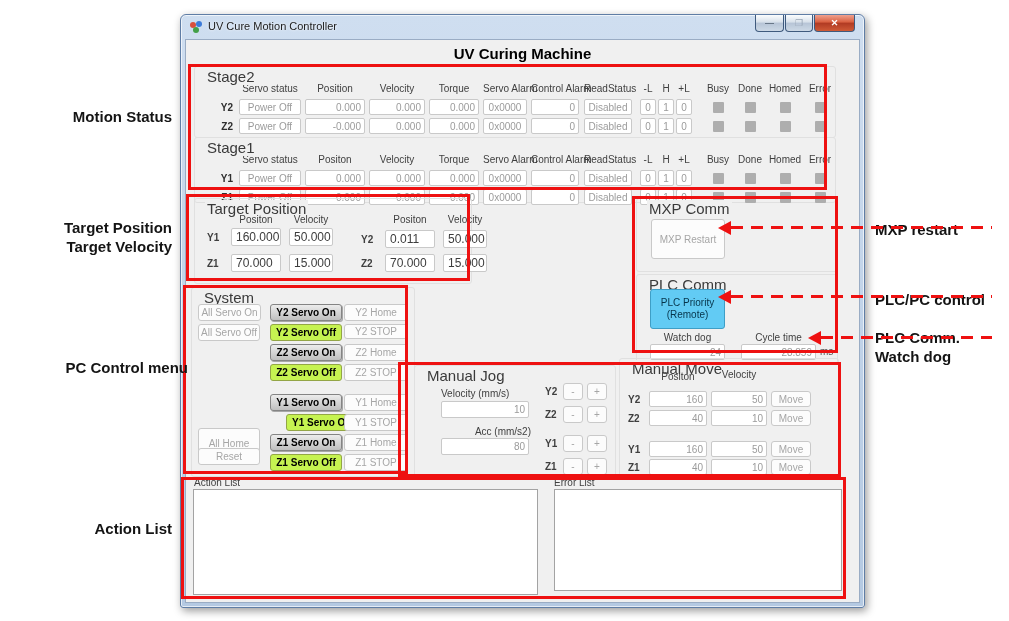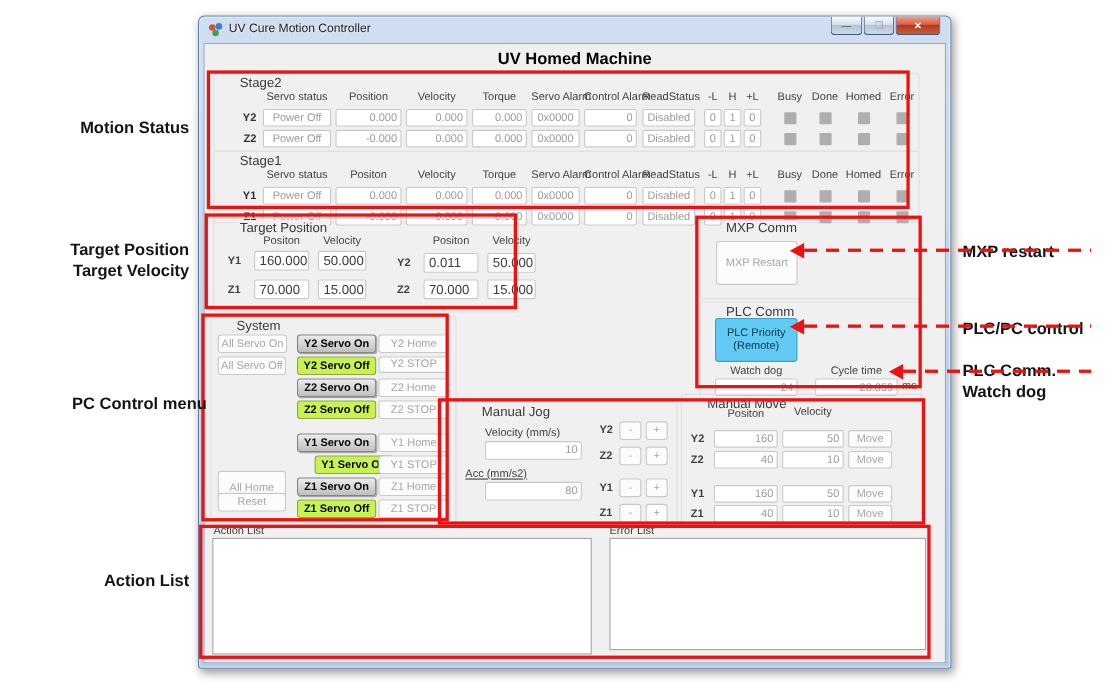--- a/index.html
+++ b/index.html
@@ -31,21 +31,21 @@
   .wbtn.close{width:41px;color:#fff;font-weight:bold;
         background:linear-gradient(#efa08e,#d95f3f 45%,#b03a23 50%,#cf5a36);}
   .client{position:absolute;left:4px;right:4px;top:24px;bottom:4px;background:#f0f0f0;
           border:1px solid #9aacc4;}
 
   .heading{position:absolute;top:5px;left:0;right:0;text-align:center;
            font-size:15px;font-weight:bold;color:#000;}
 
   
   .group{position:absolute;border:1px solid #e0e0e0;border-radius:3px;}
-  .glabel{position:absolute;left:21px;top:1px;font-size:12px;color:#3a3a3a;background:#f0f0f0;padding:0 2px;}
+  .glabel{position:absolute;left:10px;top:1px;font-size:15px;color:#3a3a3a;background:#f0f0f0;padding:0 2px;}
   .field{box-sizing:border-box;height:16px;background:#fff;border:1px solid #c9c9c9;border-radius:2px;
          font-size:10px;color:#9b9b9b;display:inline-flex;align-items:center;}
   .field.num{justify-content:flex-end;padding-right:3px;}
   .field.ctr{justify-content:center;}
   .field.edit{height:18px;color:#3c3c3c;font-size:12px;padding-left:4px;}
   .btn{box-sizing:border-box;position:absolute;border:1px solid #c9c9c9;border-radius:3px;background:#fcfcfc;
        color:#a6a6a6;font-size:10px;display:flex;align-items:center;justify-content:center;padding:0;}
   .btn.on{background:linear-gradient(#ececec,#bfbfbf);border-color:#848484;color:#000;
           font-weight:bold;box-shadow:1px 1px 0 rgba(0,0,0,.3);}
   .btn.off{background:#c6f351;border-color:#93a546;color:#000;font-weight:bold;}
@@ -102,21 +102,21 @@
       </svg>
       <span class="title-text">UV Cure Motion Controller</span>
     </div>
     <div class="winbtns">
       <div class="wbtn min">—</div>
       <div class="wbtn max">❐</div>
       <div class="wbtn close">✕</div>
     </div>
 
     <div class="client">
-      <div class="heading">UV Homed Machine</div>
+      <div class="heading">UV Curing Machine</div>
 
       <div class="group" style="left:8px;top:26px;width:640px;height:70px;">
         <div class="glabel">Stage2</div>
         <div class="srow" style="margin-top:13px;">
           <span class="sc-ax"></span>
           <span class="sc-sv h">Servo status</span>
           <span class="sc-po h">Position</span>
           <span class="sc-ve h">Velocity</span>
           <span class="sc-tq h">Torque</span>
           <span class="sc-sa h">Servo Alarm</span>
@@ -318,21 +318,21 @@
         <button class="btn on" style="left:78px;top:146px;width:72px;height:17px;">Z1 Servo On</button>
         <button class="btn" style="left:152px;top:146px;width:64px;height:17px;">Z1 Home</button>
         <button class="btn off" style="left:78px;top:166px;width:72px;height:17px;">Z1 Servo Off</button>
         <button class="btn" style="left:152px;top:166px;width:64px;height:17px;">Z1 STOP</button>
       </div>
 
       <div class="group" style="left:228px;top:325px;width:200px;height:112px;">
         <div class="glabel">Manual Jog</div>
         <span class="slabel" style="left:26px;top:22px;width:90px;">Velocity (mm/s)</span>
         <span class="field num" style="position:absolute;left:26px;top:35px;width:88px;height:17px;">10</span>
-        <span class="slabel" style="left:8px;top:60px;width:90px;text-align:left;text-decoration:underline;">Acc (mm/s2)</span>
+        <span class="slabel" style="left:26px;top:60px;width:90px;text-align:right;">Acc (mm/s2)</span>
         <span class="field num" style="position:absolute;left:26px;top:72px;width:88px;height:17px;">80</span>
 
         <span class="slabel" style="left:130px;top:20px;font-weight:bold;">Y2</span>
         <button class="btn" style="left:148px;top:17px;width:20px;height:17px;">-</button>
         <button class="btn" style="left:172px;top:17px;width:20px;height:17px;">+</button>
         <span class="slabel" style="left:130px;top:43px;font-weight:bold;">Z2</span>
         <button class="btn" style="left:148px;top:40px;width:20px;height:17px;">-</button>
         <button class="btn" style="left:172px;top:40px;width:20px;height:17px;">+</button>
         <span class="slabel" style="left:130px;top:72px;font-weight:bold;">Y1</span>
         <button class="btn" style="left:148px;top:69px;width:20px;height:17px;">-</button>

